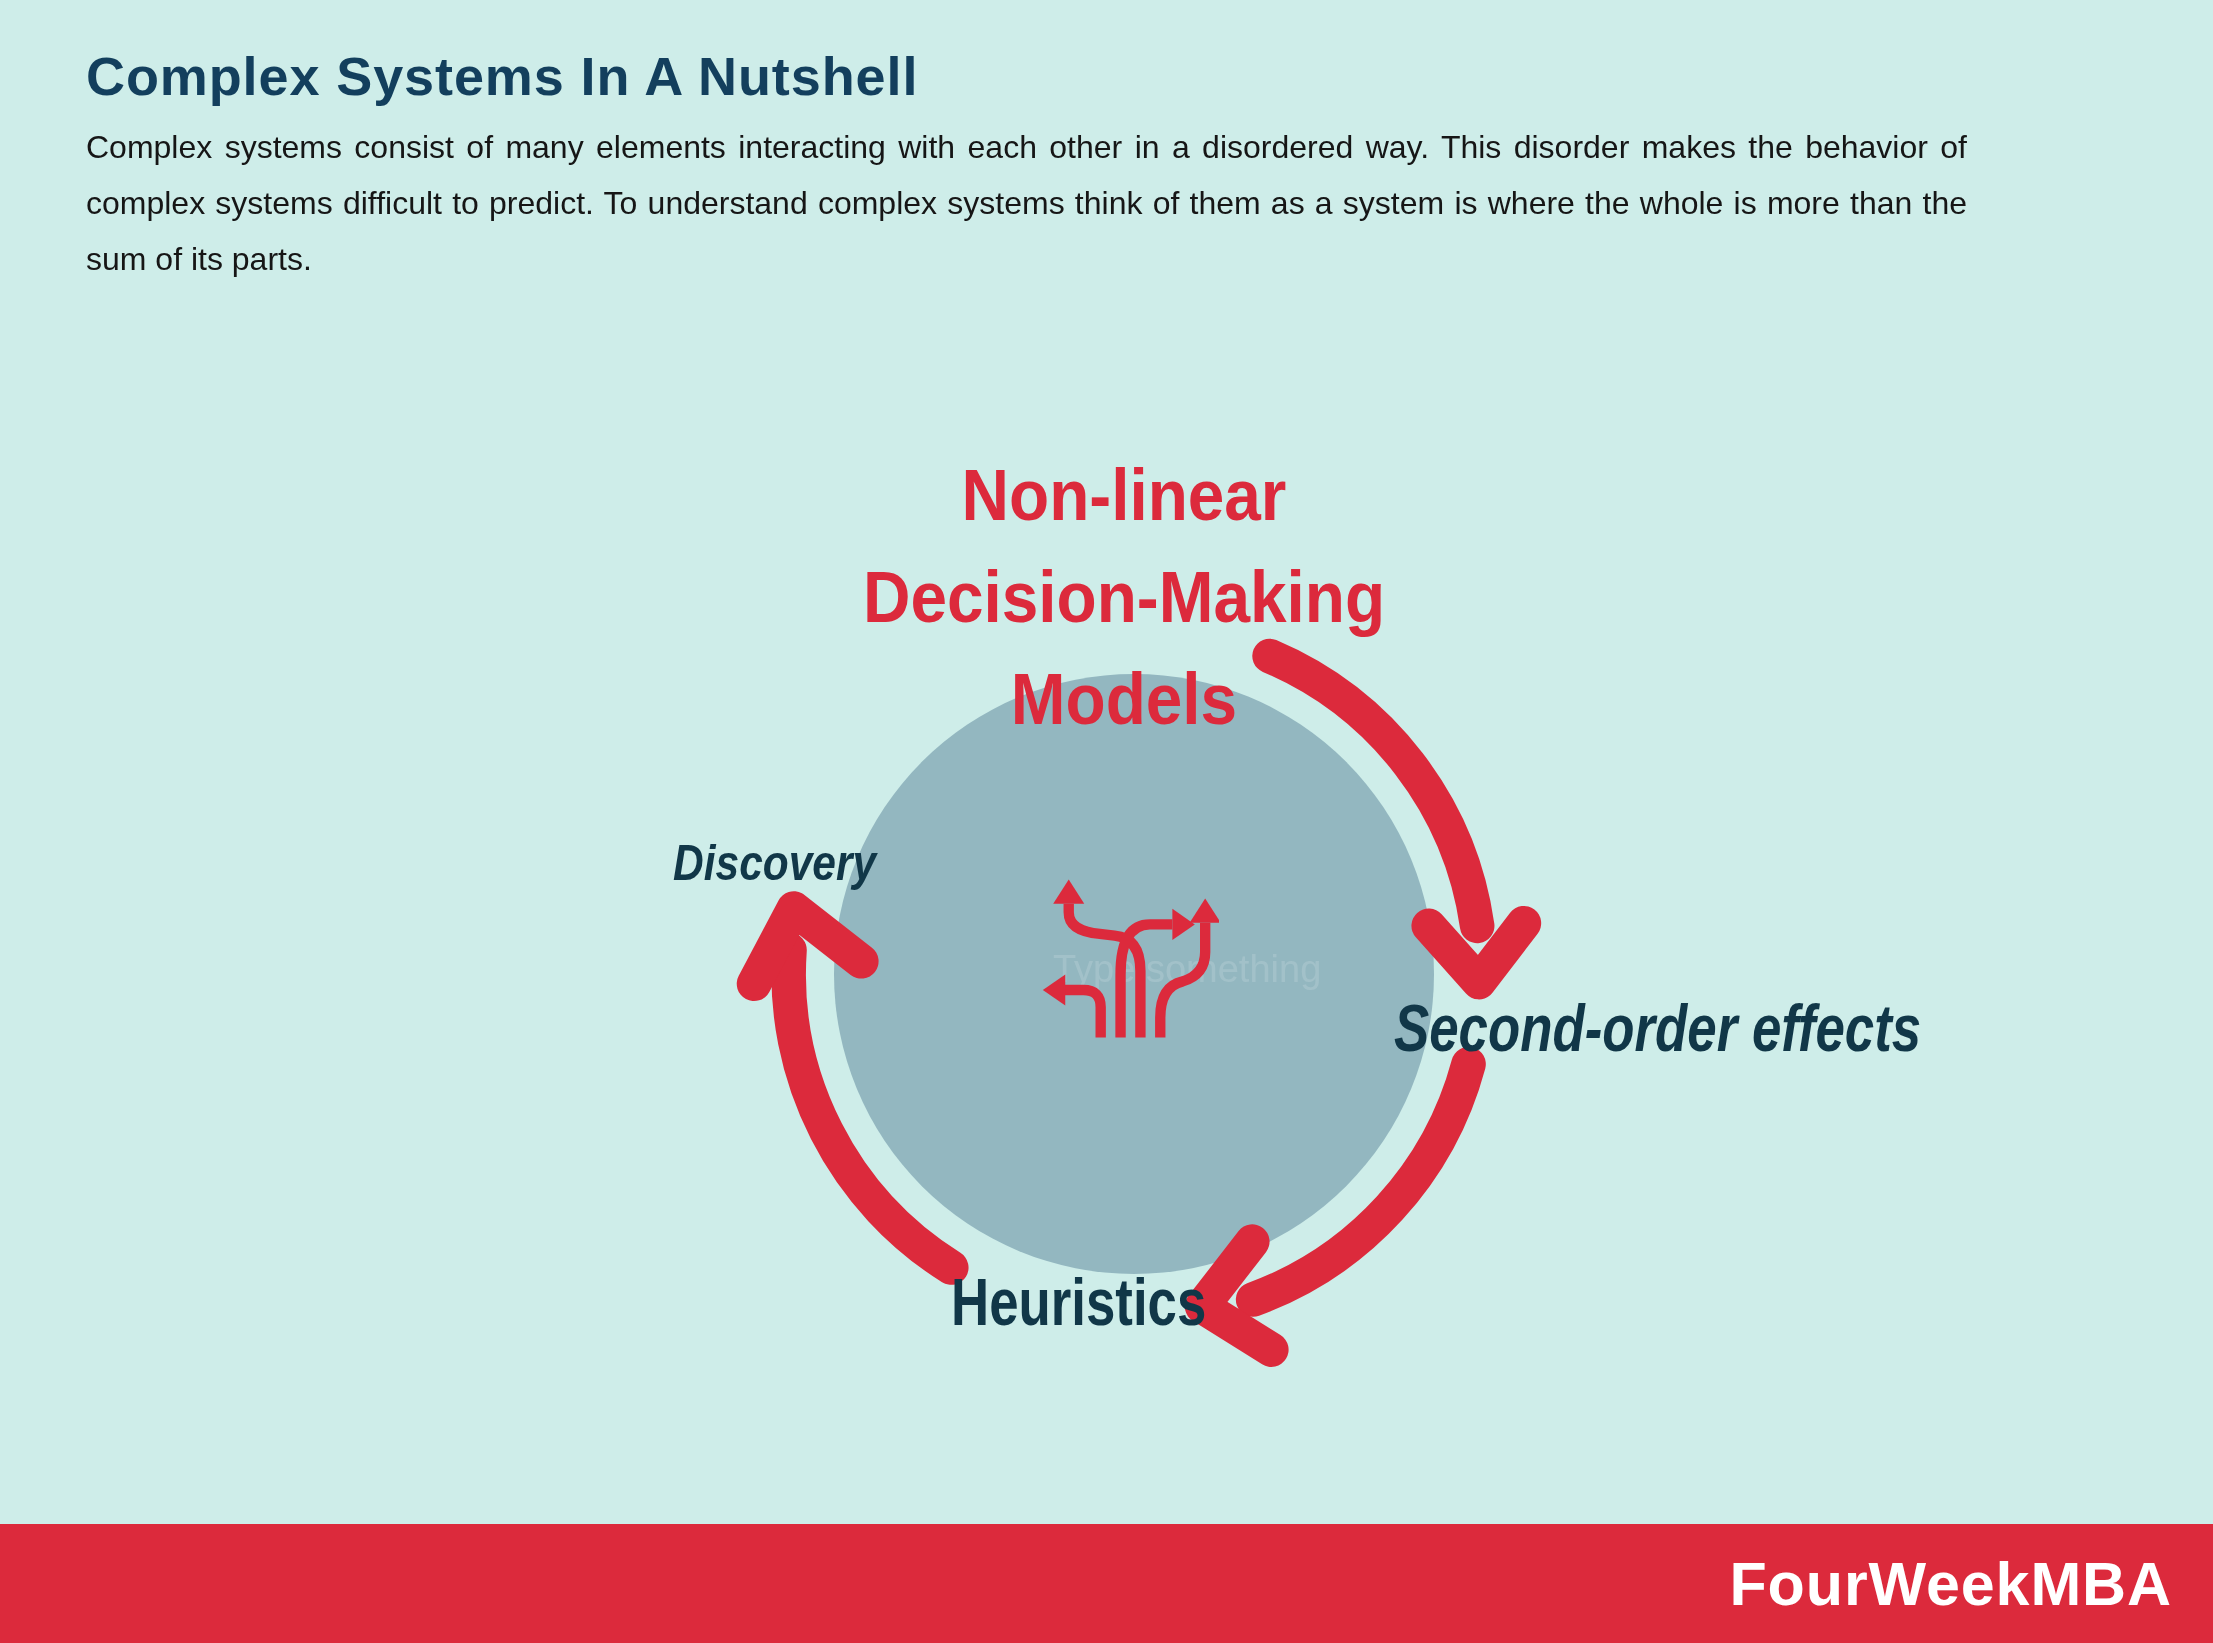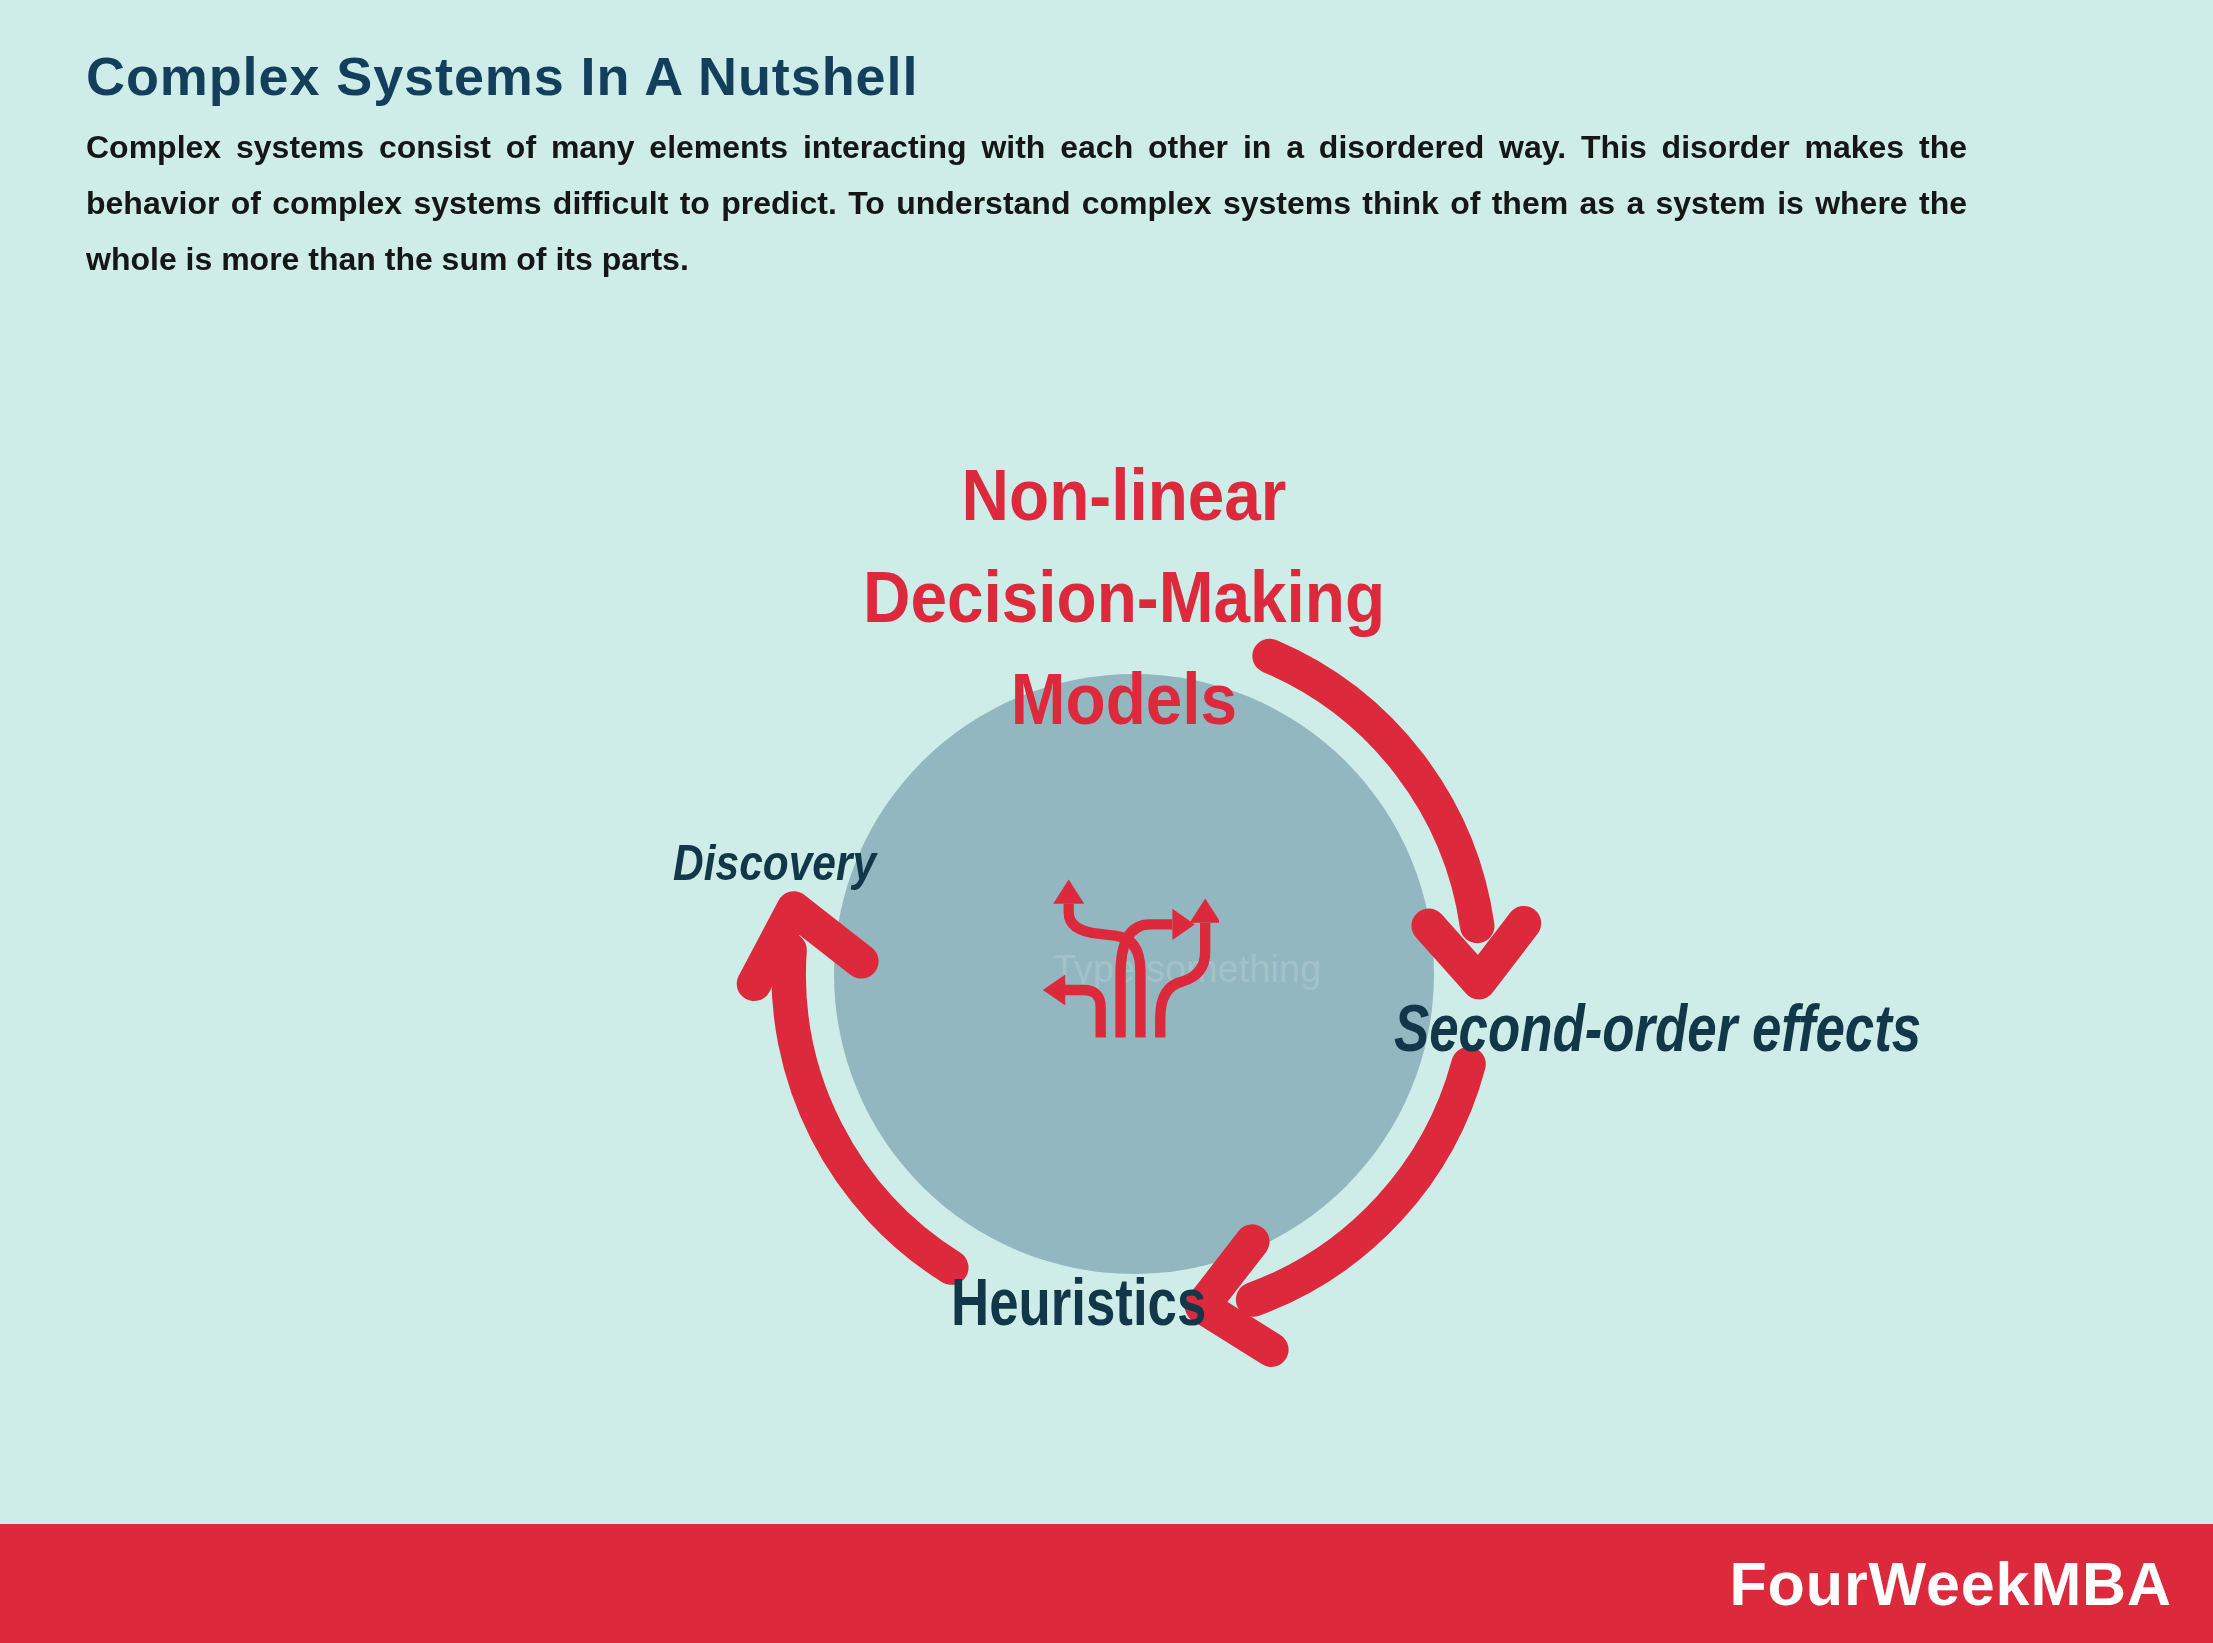--- a/index.html
+++ b/index.html
@@ -33,21 +33,20 @@
   .description{
     position:absolute;
     left:86px;
     top:119px;
     width:1881px;
     margin:0;
     font-size:32px;
     line-height:56px;
     color:var(--body-text);
     text-align:justify;
-    font-weight:bold;
   }
   .circle{
     position:absolute;
     left:834px;
     top:674px;
     width:600px;
     height:600px;
     border-radius:50%;
     background:var(--circle);
   }

